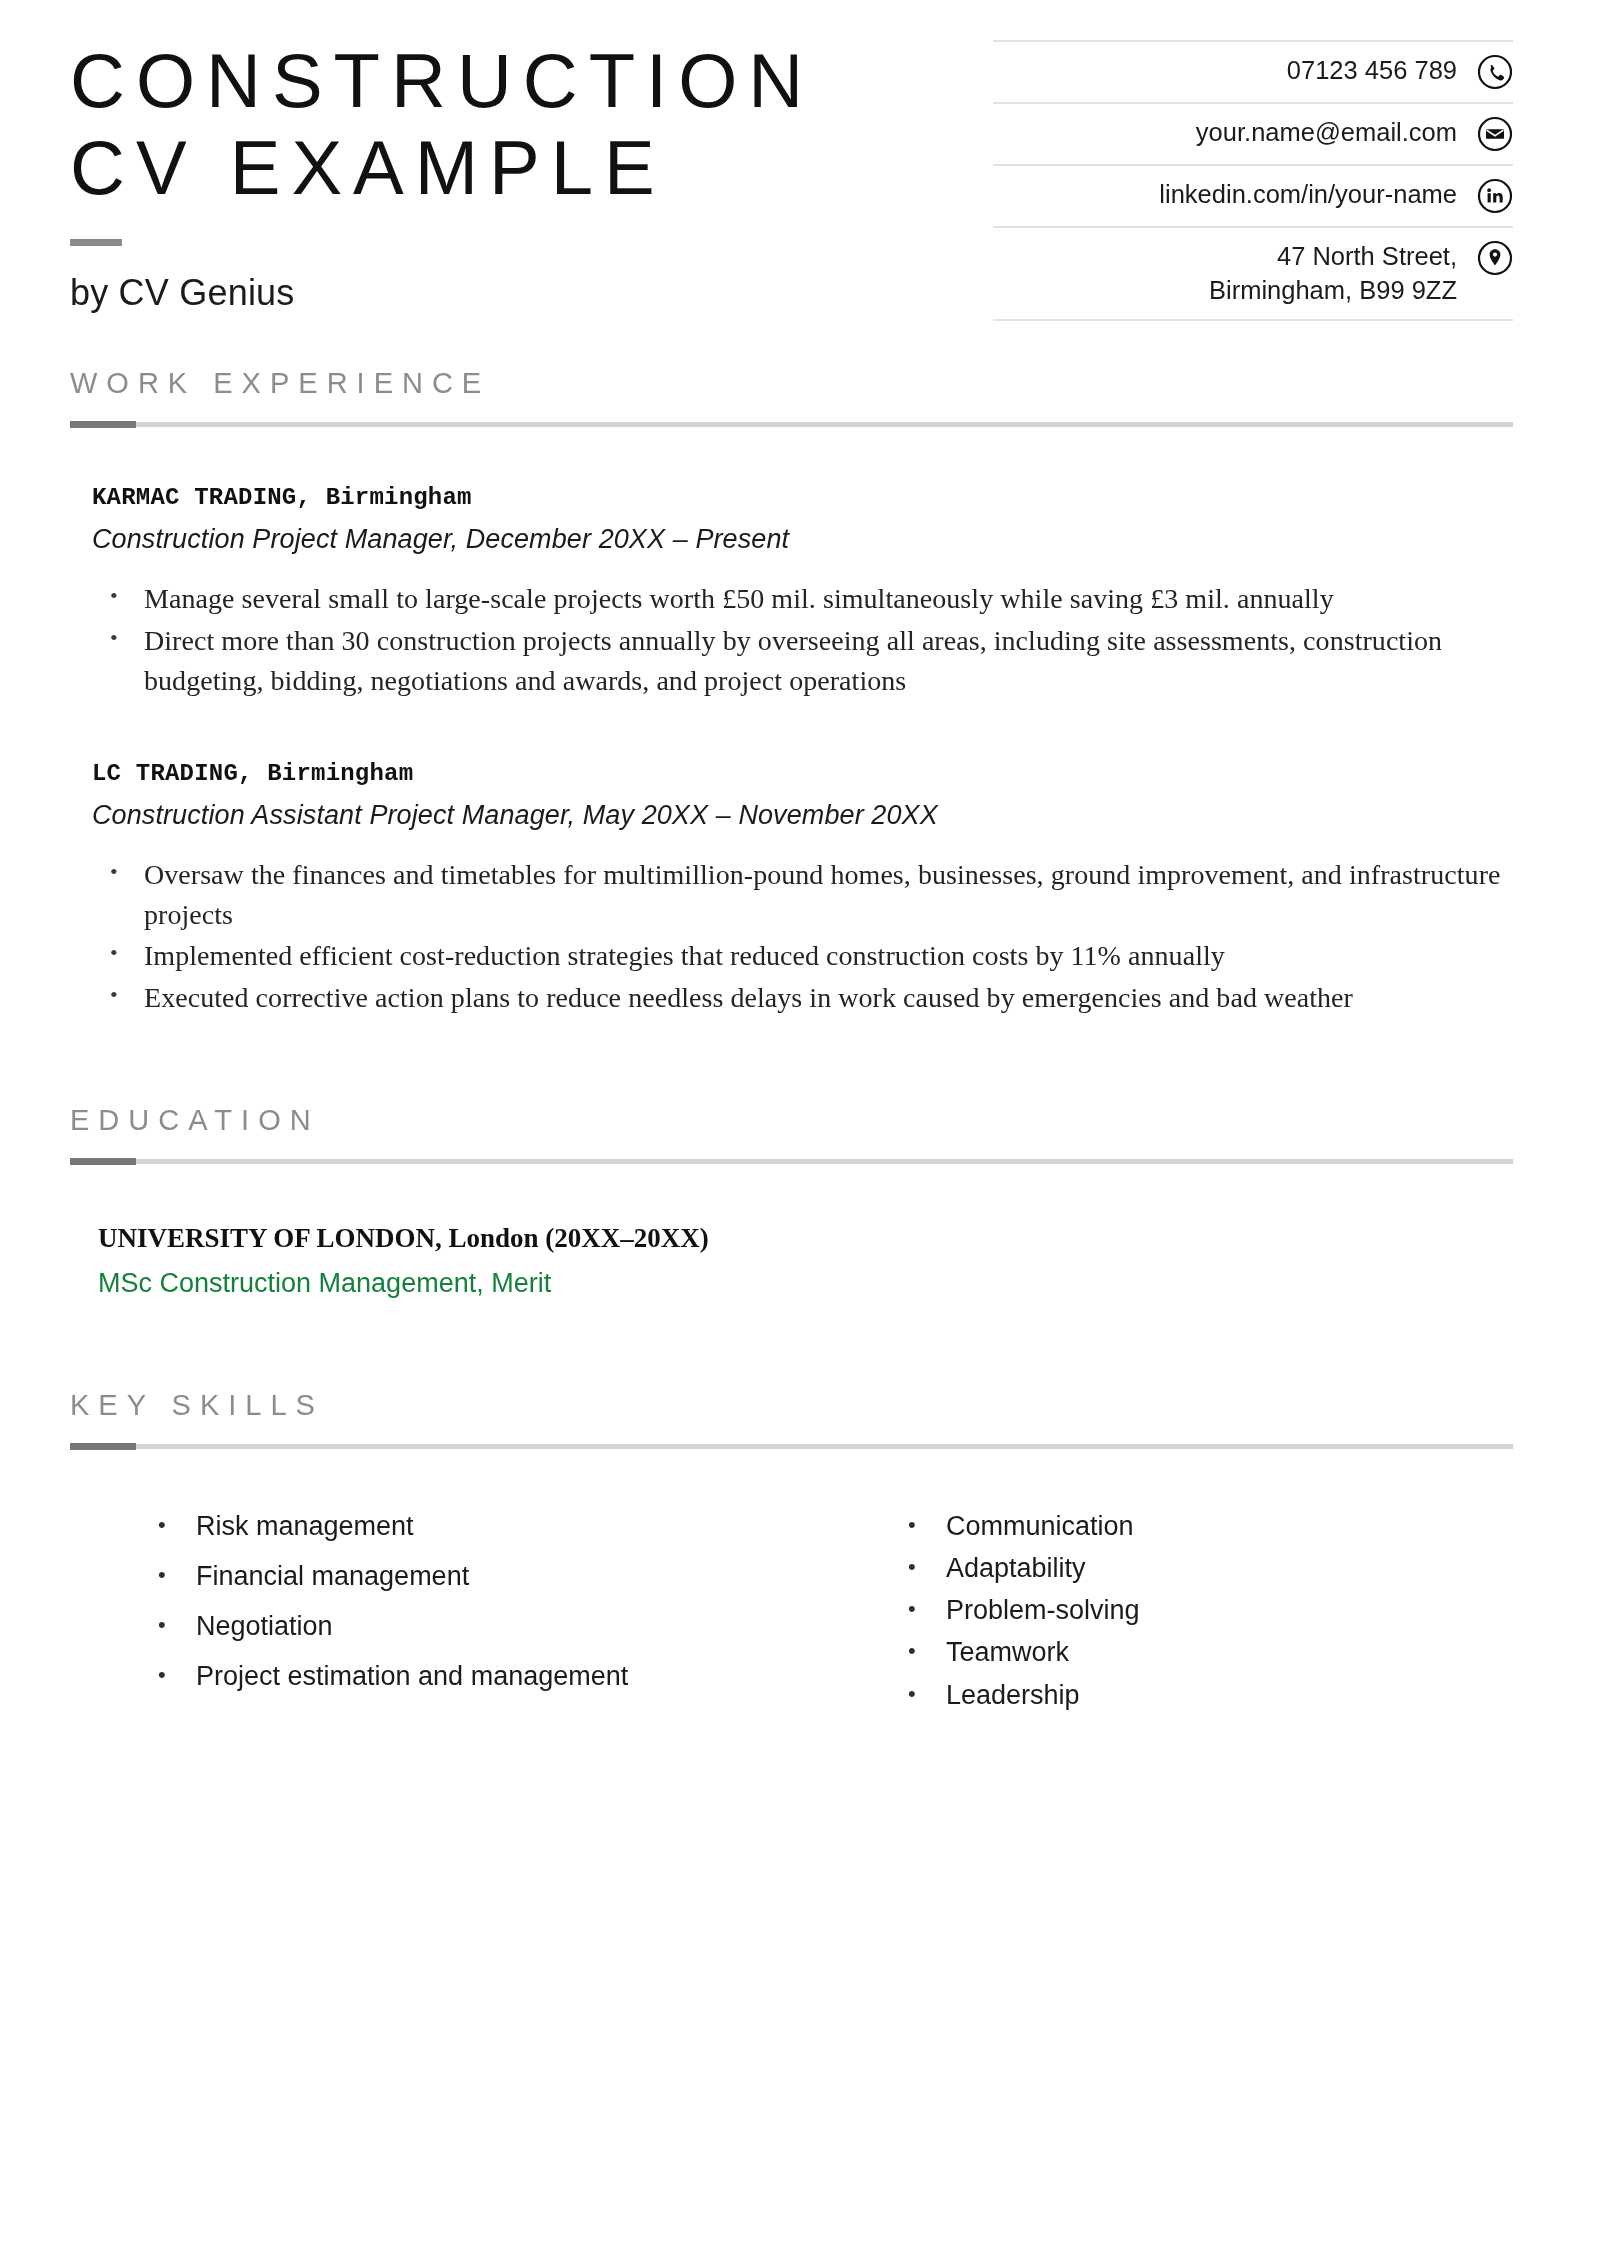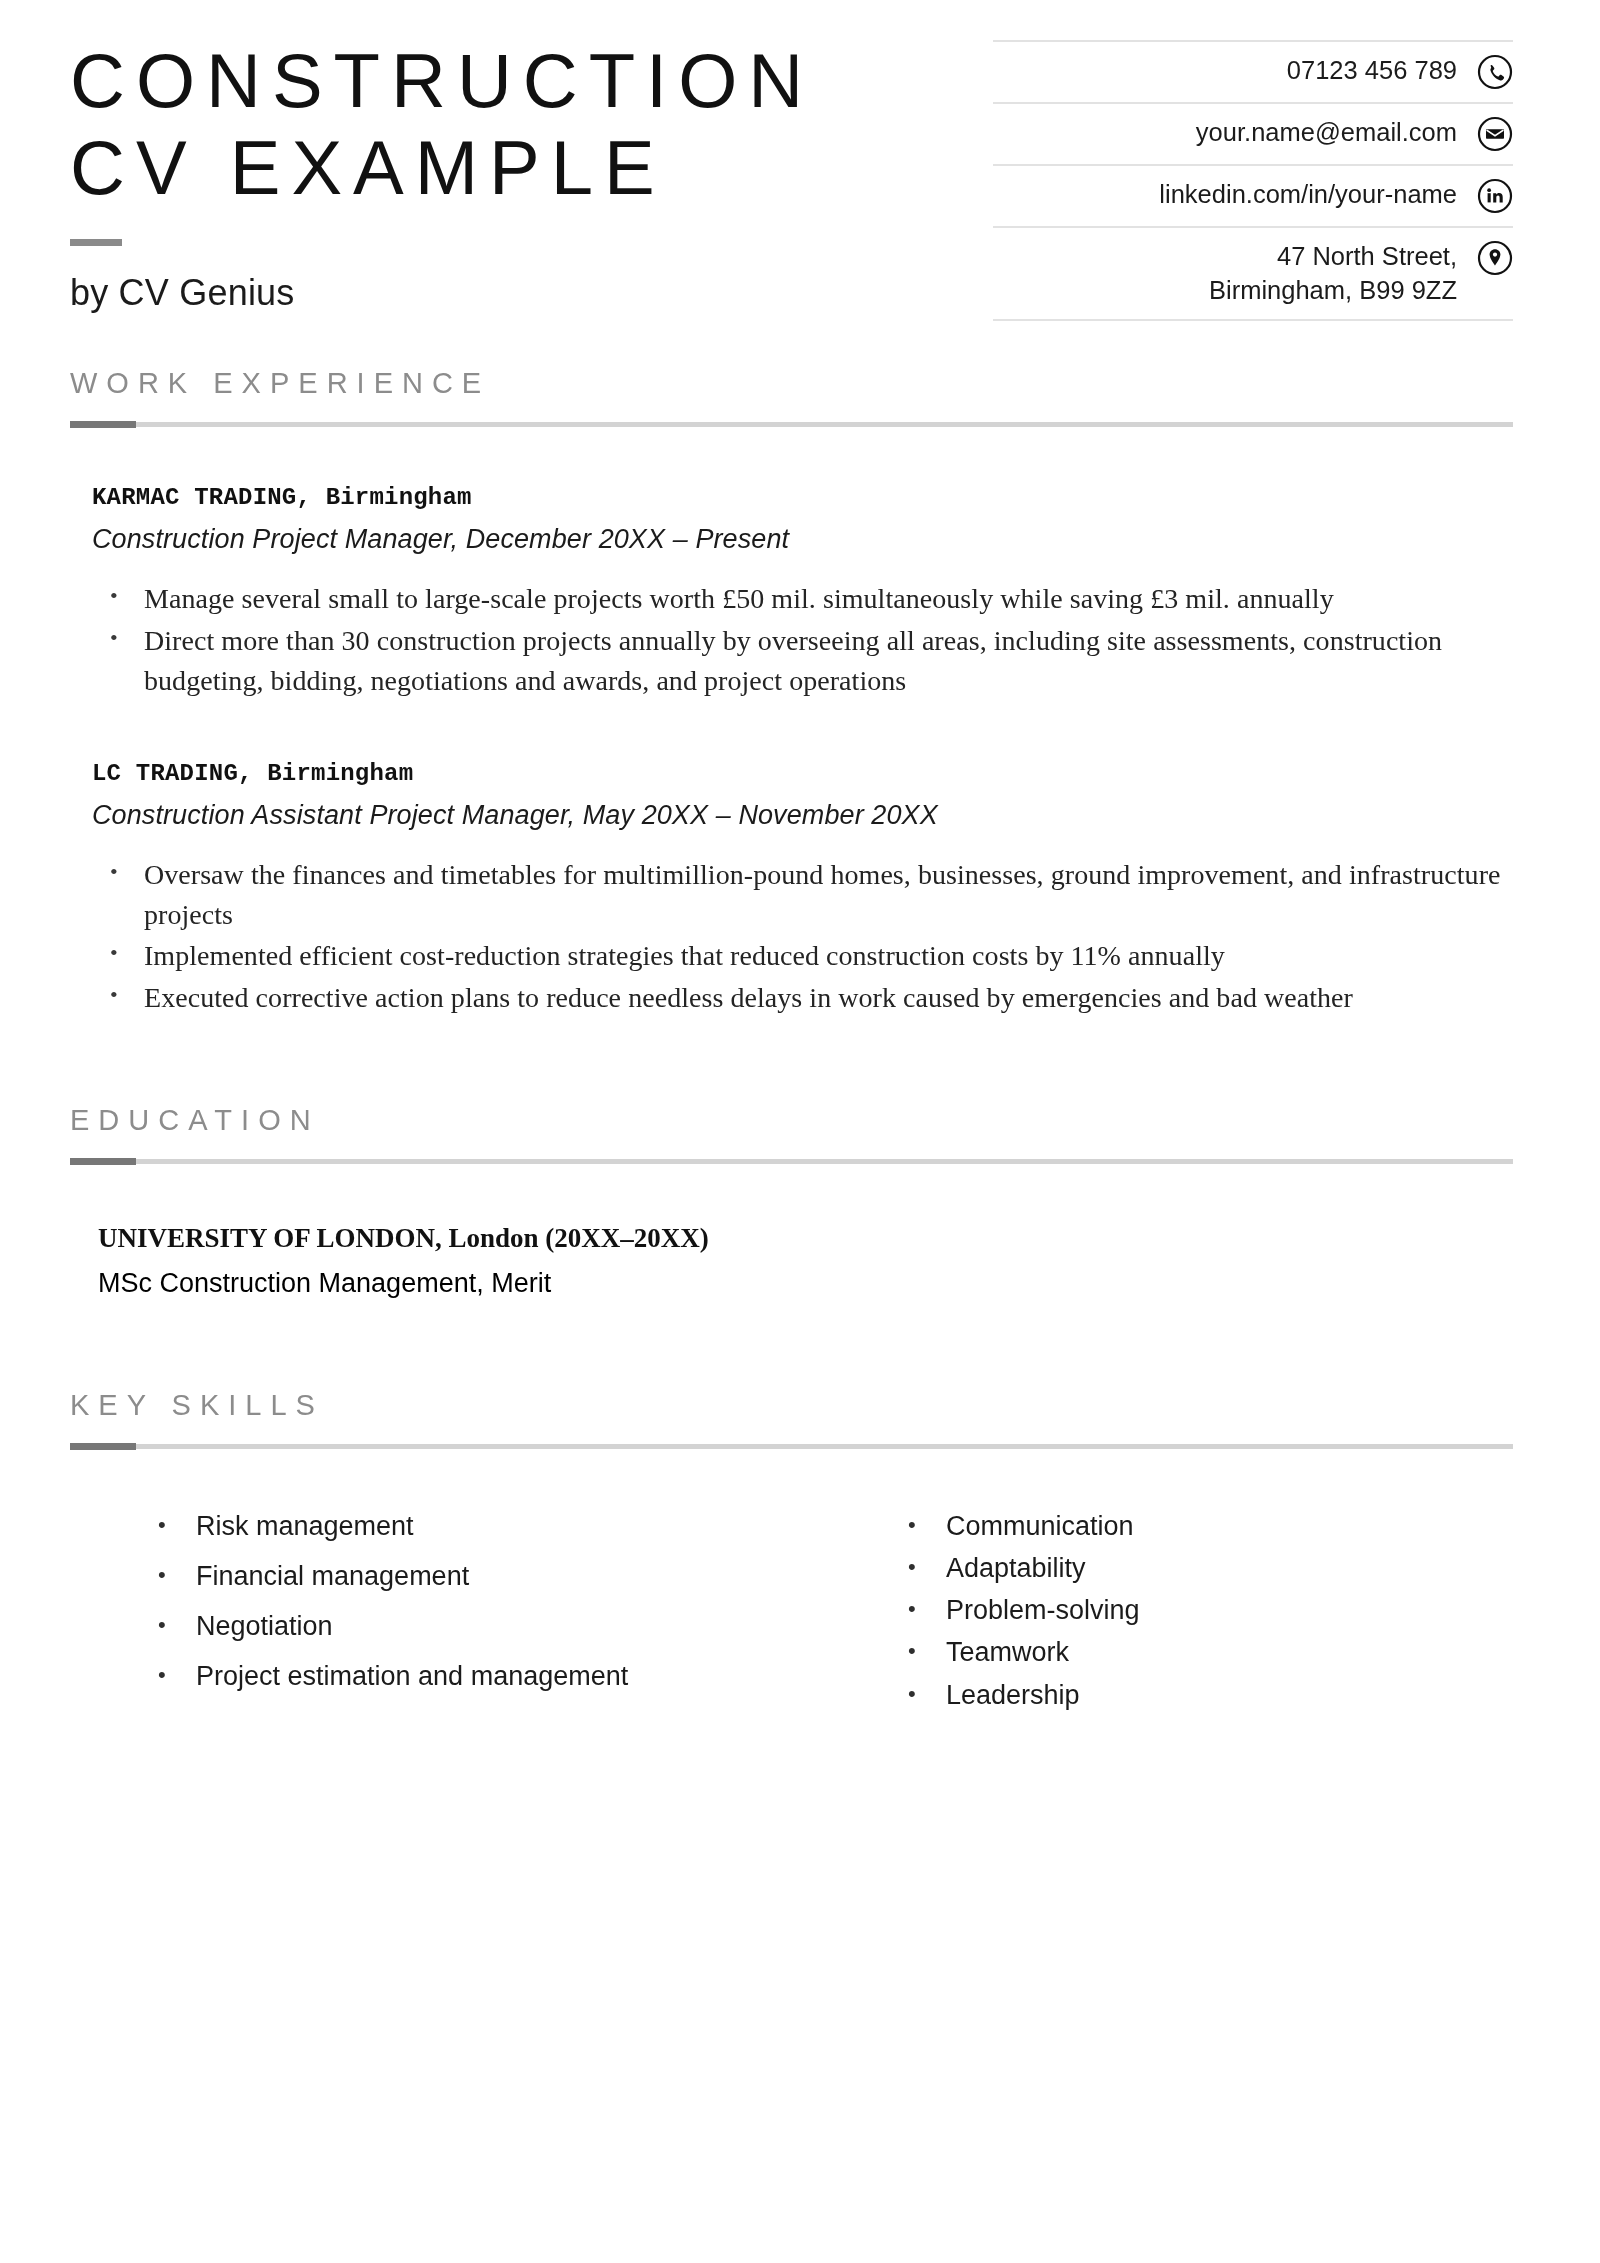--- a/index.html
+++ b/index.html
@@ -186,21 +186,21 @@
   .edu-school {
     font-family: "Liberation Serif", serif;
     font-size: 27px;
     font-weight: 700;
     color: #111111;
     line-height: 1.25;
   }
   .edu-degree {
     font-size: 27px;
     font-weight: 400;
-    color: #000000;
+    color: #15803d;
     margin-top: 10px;
     line-height: 1.3;
   }
 
   
   #key-skills-section { margin-top: 90px; }
   .skills-wrap {
     display: flex;
     margin-top: 62px;
     padding-left: 70px;

